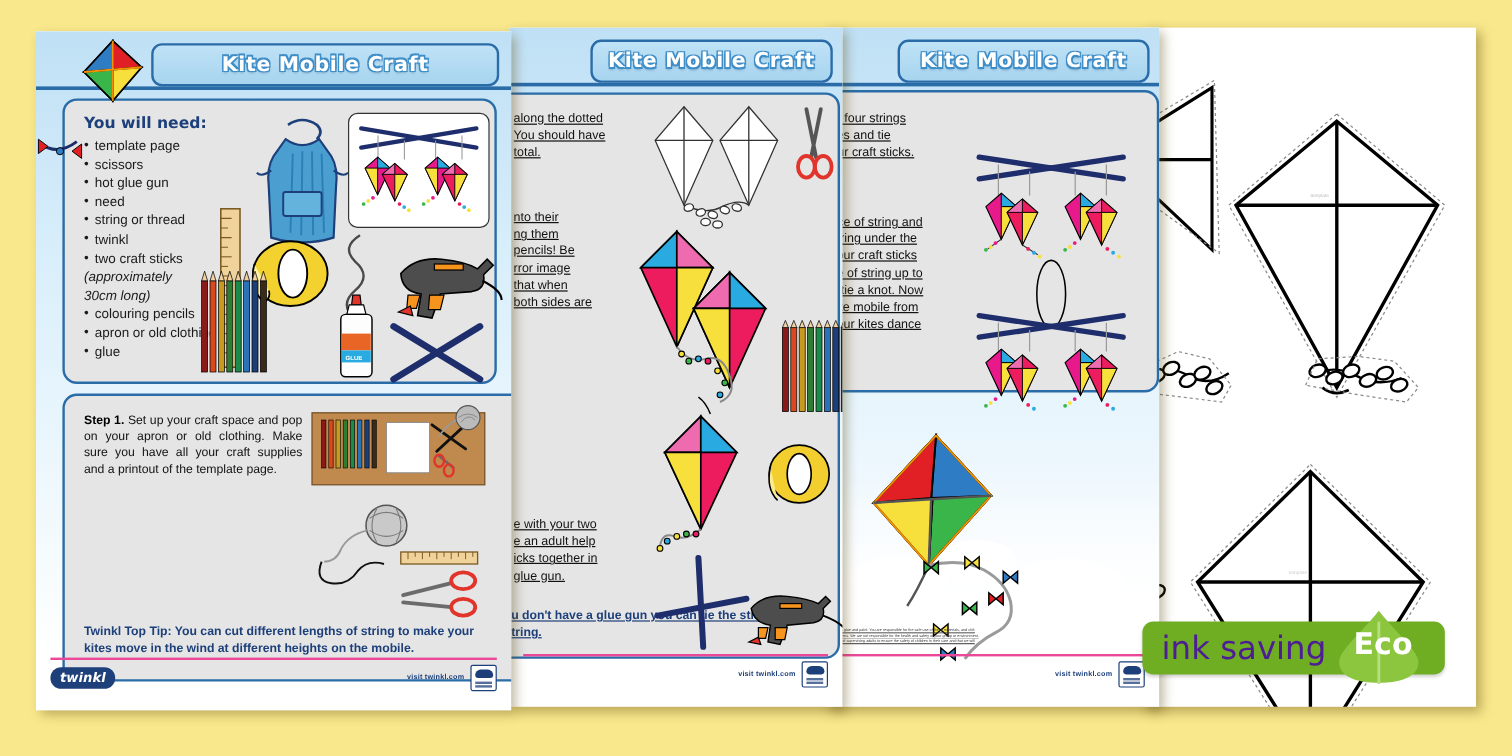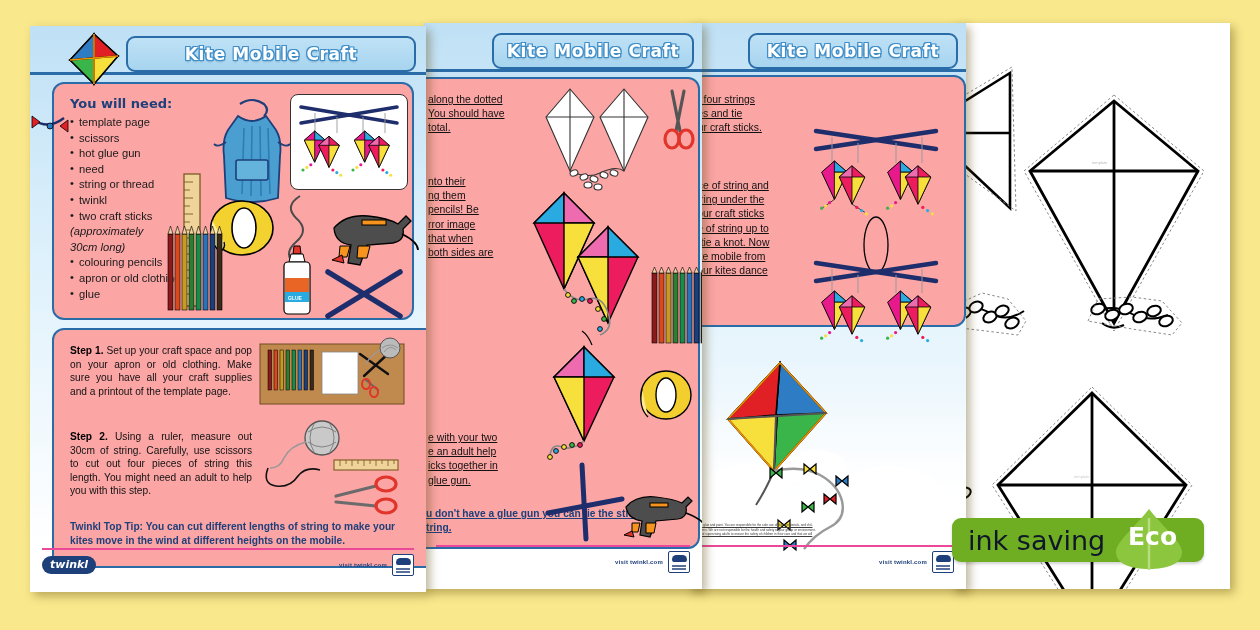--- a/index.html
+++ b/index.html
@@ -50,21 +50,21 @@
     letter-spacing: .6px;
     text-shadow: -1.2px -1.2px 0 #3f8ec8, 1.2px -1.2px 0 #3f8ec8,
                  -1.2px 1.2px 0 #3f8ec8, 1.2px 1.2px 0 #3f8ec8,
                  0 2px 2px rgba(0,60,110,.30);
   }
   .banner-rule { position:absolute; left:0; right:0; top:46px; height:3px; background:#2a6ca8; }
 
   
   .card {
     position: absolute;
-    background: #fca5a5;
+    background: #e5e5e5;
     border: 2px solid #2a6ca8;
     border-radius: 12px;
   }
 
   
   .footer {
     position: absolute; left: 12px; right: 12px; bottom: 12px; height: 32px;
     border-top: 2px solid #ec4899;
     display: flex; align-items: center; justify-content: space-between;
   }
@@ -119,21 +119,21 @@
     width: 278px; height: 62px;
   }
   .eco-bar {
     position: absolute; left: 0; top: 10px; width: 252px; height: 44px;
     background: #6fad22; border-radius: 9px;
     display: flex; align-items: center;
     box-shadow: 0 2px 3px rgba(0,0,0,.18);
   }
   .eco-text {
     font-family: "DejaVu Sans", sans-serif;
-    color:#0f172a; font-size: 27px; font-weight: normal;
+    color:#4c1d95; font-size: 27px; font-weight: normal;
     margin-left: 16px; line-height: 1;
   }
   .eco-leaf {
     position:absolute; left: 160px; top: 0px; width: 74px; height: 62px; z-index: 2;
   }
   .eco-eco {
     position:absolute; left: 176px; top: 16px; z-index: 3;
     font-family: "DejaVu Sans", sans-serif;
     color:#fff; font-size: 25px; font-weight: bold; line-height: 1;
   }
@@ -767,23 +767,20 @@
             </g>
         </g>
       </svg>
     </div>
   </div>
 
   <div class="card" style="left:22px; top:302px; width:390px; height:240px;">
     <div style="position:absolute; left:16px; top:14px; width:182px;">
       <p class="step-p"><b>Step 1.</b><span> Set up your craft space and pop on your apron or old clothing. Make sure you have all your craft supplies and a printout of the template page.</span></p>
     </div>
-    <div style="position:absolute; left:16px; top:100px; width:182px;">
-      <p class="step-p"><b>Step 2.</b><span> Using a ruler, measure out 30cm of string. Carefully, use scissors to cut out four pieces of string this length. You might need an adult to help you with this step.</span></p>
-    </div>
     <div style="position:absolute; left:16px; top:190px; width:330px;">
       <p class="tip"><span>Twinkl Top Tip:</span><span> You can cut different lengths of string to make your kites move in the wind at different heights on the mobile.</span></p>
     </div>
 
     <svg style="position:absolute; left:206px; top:10px;" width="144" height="68" viewBox="0 0 144 68">
       <rect x="0" y="4" width="144" height="60" fill="#c08a4e" stroke="#6e4a22" stroke-width="1"></rect>
       <g stroke="#000" stroke-width="0.5">
         <rect x="8" y="10" width="3.6" height="40" fill="#8b1a1a"></rect>
         <rect x="14" y="10" width="3.6" height="40" fill="#d84a1e"></rect>
         <rect x="20" y="10" width="3.6" height="40" fill="#c79a22"></rect>

